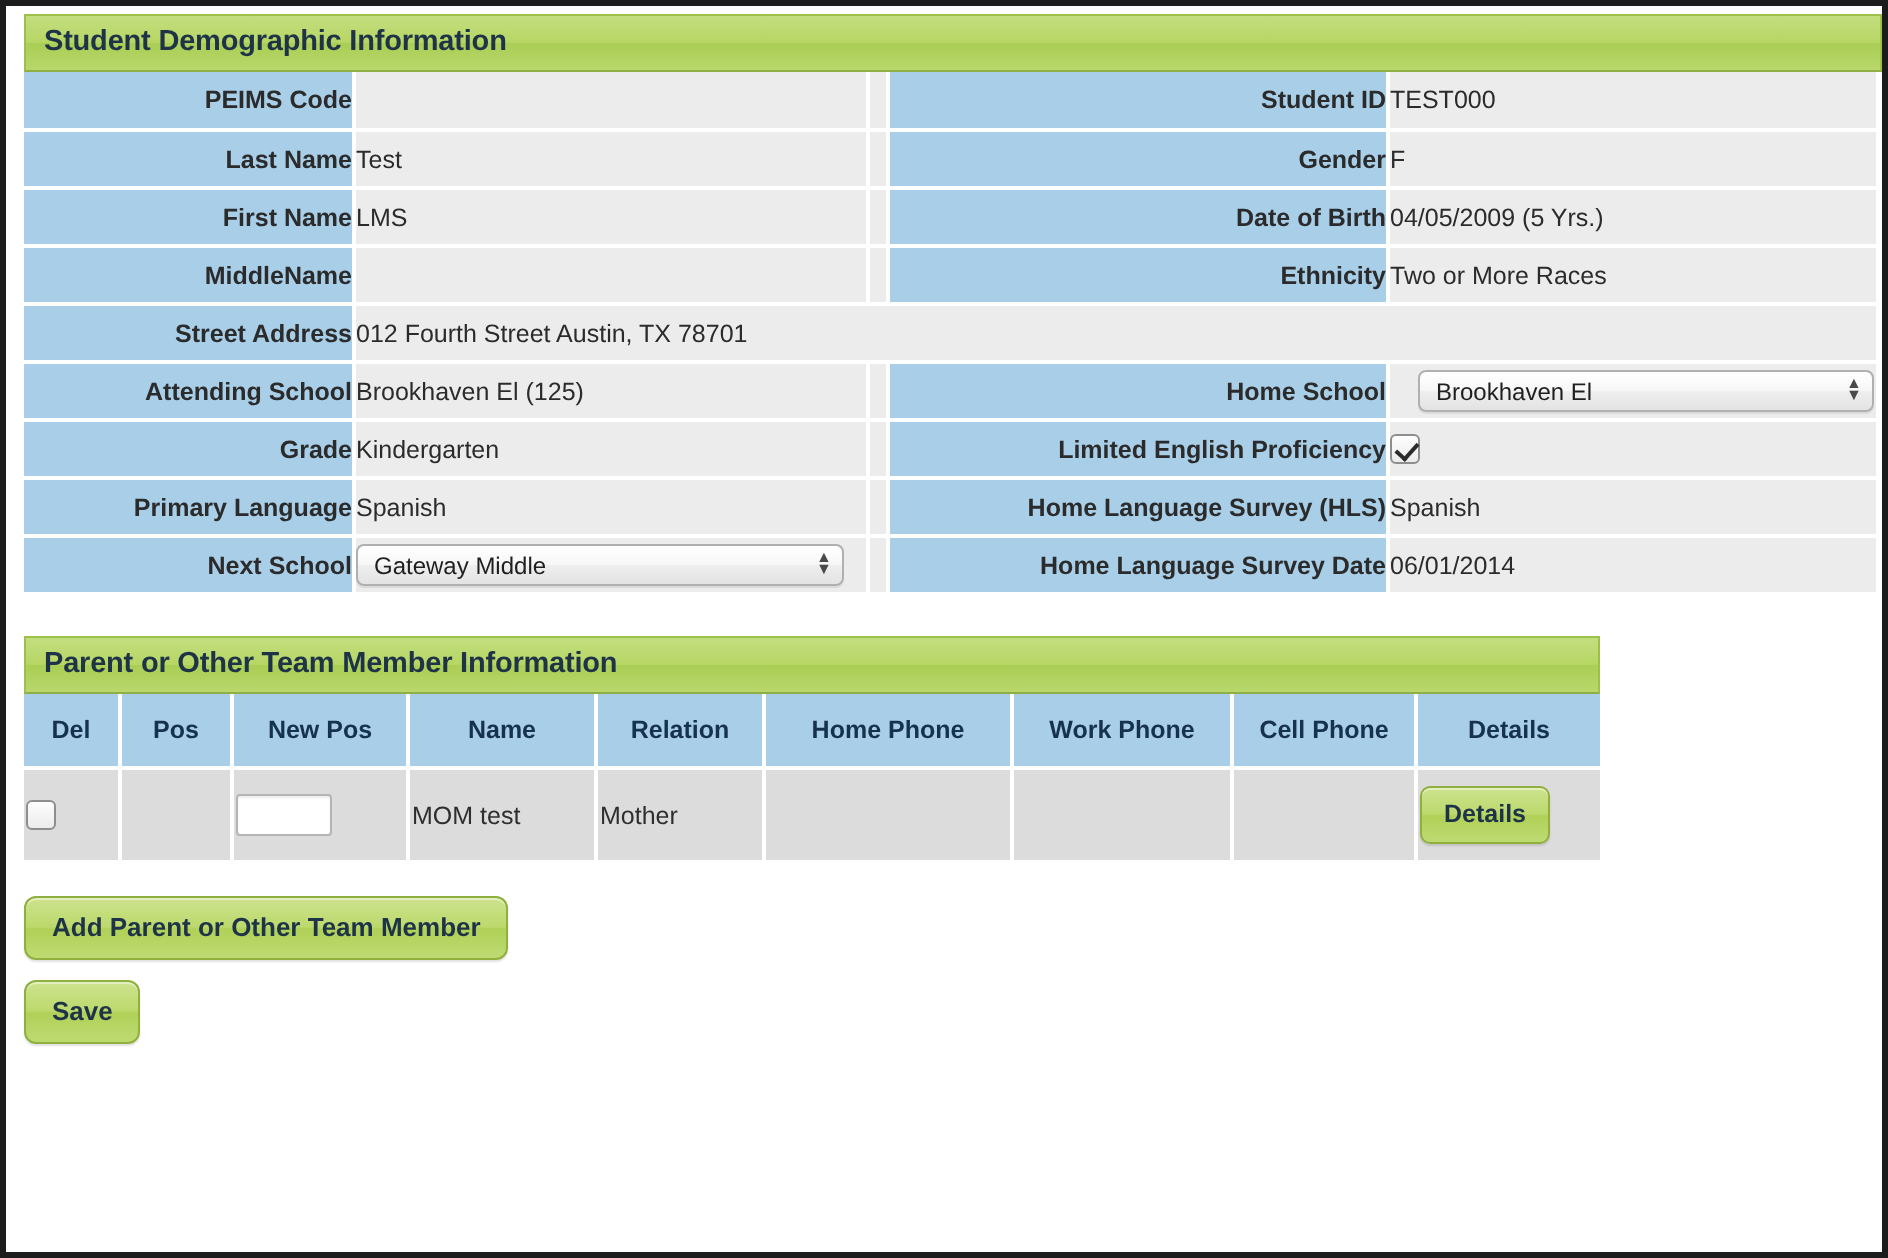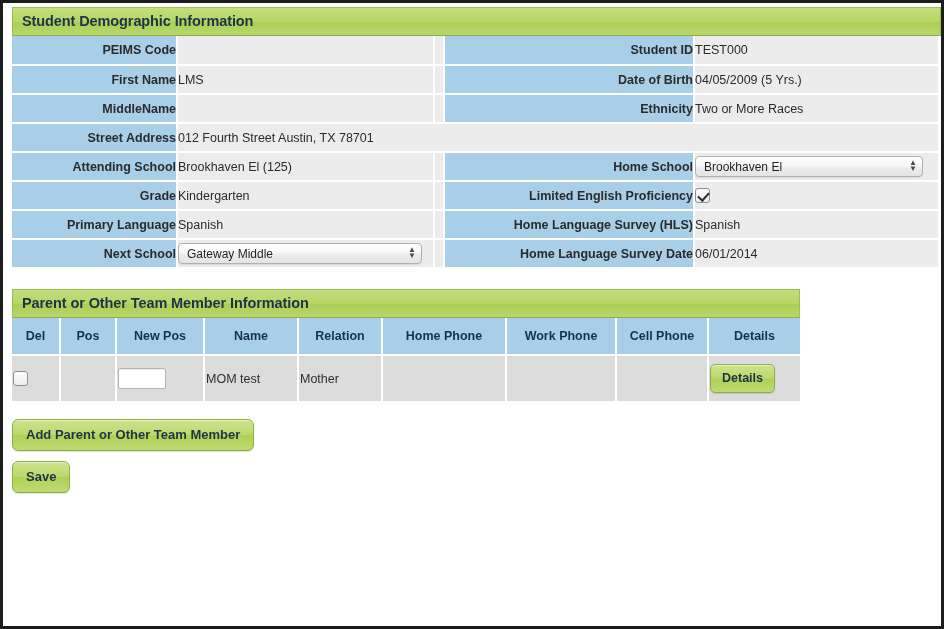--- a/index.html
+++ b/index.html
@@ -198,20 +198,27 @@
       <tbody>
 
         <tr>
           <td class="lbl">PEIMS Code</td>
           <td class="val"></td>
           <td class="spacer-col"></td>
           <td class="lbl">Student ID</td>
           <td class="val last">TEST000</td>
         </tr>
 
+        <tr>
+          <td class="lbl">Last Name</td>
+          <td class="val">Test</td>
+          <td class="spacer-col"></td>
+          <td class="lbl">Gender</td>
+          <td class="val last">F</td>
+        </tr>
 
         <tr>
           <td class="lbl">First Name</td>
           <td class="val">LMS</td>
           <td class="spacer-col"></td>
           <td class="lbl">Date of Birth</td>
           <td class="val last">04/05/2009 (5 Yrs.)</td>
         </tr>
 
         <tr>
@@ -226,21 +233,21 @@
           <td class="lbl">Street Address</td>
           <td class="val last" colspan="4">012 Fourth Street Austin, TX 78701</td>
         </tr>
 
         <tr>
           <td class="lbl">Attending School</td>
           <td class="val">Brookhaven El (125)</td>
           <td class="spacer-col"></td>
           <td class="lbl">Home School</td>
           <td class="val last">
-            <span class="mac-select" style="width:228px;">
+            <span class="mac-select" style="width:228px;margin-left:14px;">
               <span>Brookhaven El</span>
               <span class="arrows">
                   <i>▲</i>
                   <i>▼</i>
                 </span>
             </span>
           </td>
         </tr>
 
         <tr>

